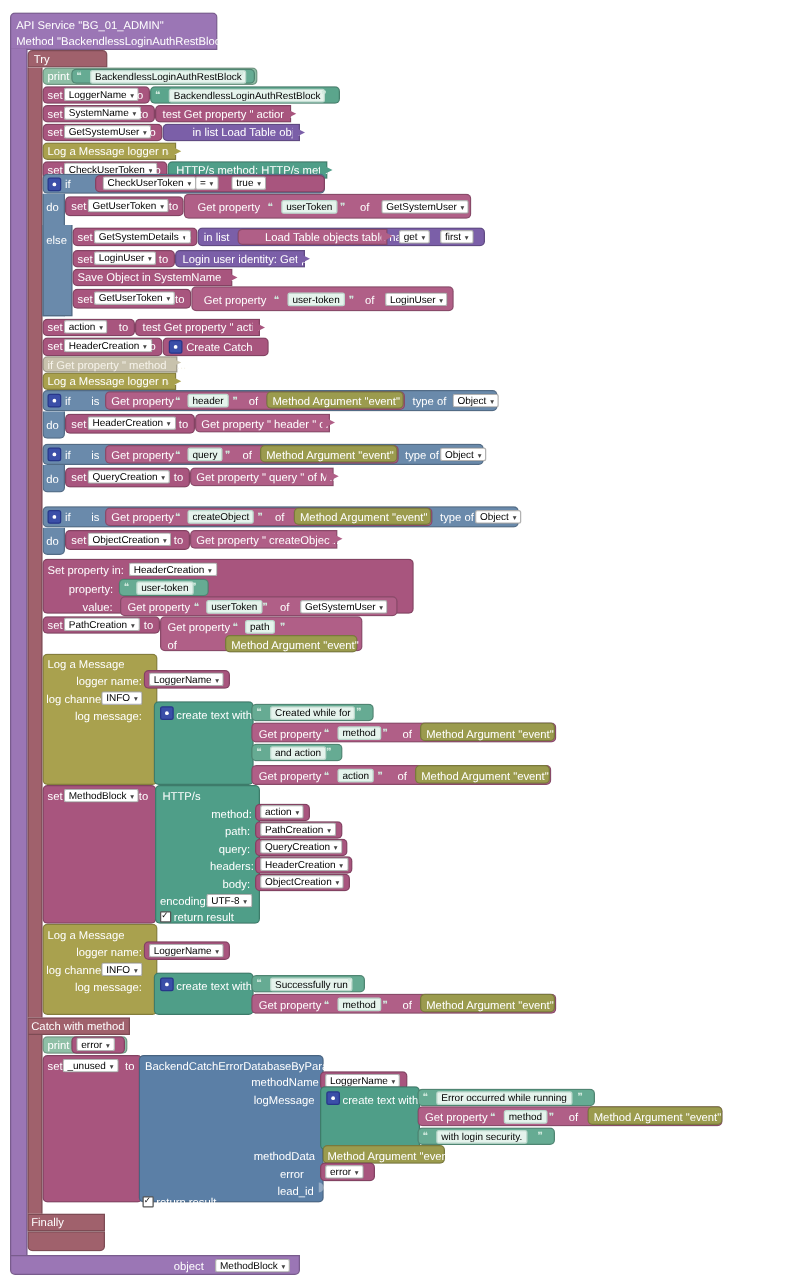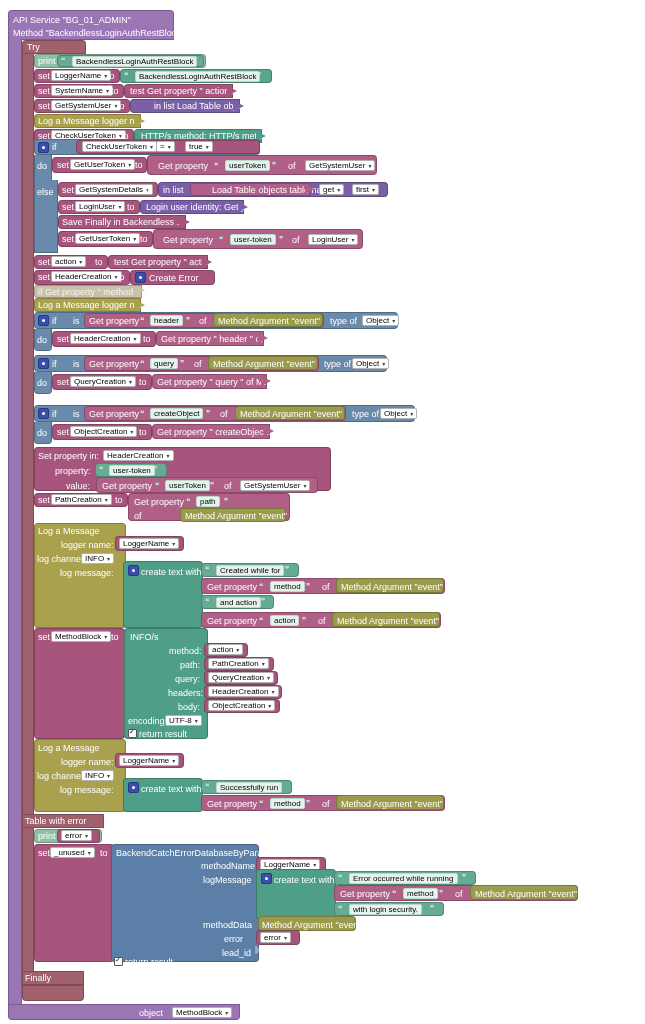--- a/index.html
+++ b/index.html
@@ -71,21 +71,21 @@
   <div class="blk c-api" style="left:8px;top:39px;width:14px;height:966px;border-radius:0;border-top:none;border-bottom:none;"></div>
   <div class="blk c-api" style="left:8px;top:1004px;width:232px;height:16px;border-radius:0 0 4px 4px;"></div>
   <div class="lbl" style="left:139px;top:1007px;">object</div>
   <div class="fld dd" style="left:172px;top:1007px;">MethodBlock</div>
 
   <div class="blk c-try" style="left:22px;top:40px;width:64px;height:14px;border-radius:4px 4px 0 0;"></div>
   <div class="lbl" style="left:27px;top:41px;">Try</div>
   <div class="blk c-try" style="left:22px;top:54px;width:12px;height:760px;border-radius:0;border-top:none;border-bottom:none;"></div>
 
   <div class="blk c-try" style="left:22px;top:814px;width:82px;height:14px;border-radius:0;"></div>
-  <div class="lbl" style="left:25px;top:815px;">Table with error</div>
+  <div class="lbl" style="left:25px;top:815px;">Catch with method</div>
   <div class="blk c-try" style="left:22px;top:828px;width:12px;height:143px;border-radius:0;border-top:none;border-bottom:none;"></div>
 
   <div class="blk c-try" style="left:22px;top:971px;width:62px;height:14px;border-radius:0;"></div>
   <div class="lbl" style="left:25px;top:972px;">Finally</div>
   <div class="blk c-try" style="left:22px;top:985px;width:62px;height:16px;border-radius:0 0 4px 4px;"></div>
 
   <div class="blk c-print" style="left:34px;top:54px;width:172px;height:14px;"></div>
   <div class="lbl dark" style="left:38px;top:55px;color:#fff;">print</div>
   <div class="blk c-textl" style="left:57px;top:55px;width:147px;height:12px;"></div>
   <div class="q" style="left:61px;top:55px;">❝</div>
@@ -168,21 +168,21 @@
 
   <div class="blk c-var" style="left:58px;top:200px;width:82px;height:14px;"></div>
   <div class="lbl" style="left:62px;top:201px;">set</div>
   <div class="fld dd" style="left:75px;top:201px;">LoginUser</div>
   <div class="lbl" style="left:127px;top:201px;">to</div>
   <div class="blk c-list" style="left:140px;top:200px;width:104px;height:14px;border-radius:4px 0 0 4px;"></div>
   <div class="lbl" style="left:146px;top:201px;">Login user identity: Get pr...</div>
   <div class="notch" style="left:238px;top:202px;border-left:10px solid #7b5fa8;"></div>
 
   <div class="blk c-var" style="left:58px;top:215px;width:128px;height:14px;border-radius:4px 0 0 4px;"></div>
-  <div class="lbl" style="left:62px;top:216px;">Save Finally in Backendless ...</div>
+  <div class="lbl" style="left:62px;top:216px;">Save Object in SystemName ...</div>
   <div class="notch" style="left:180px;top:217px;border-left:10px solid #a8557e;"></div>
 
   <div class="blk c-var" style="left:58px;top:231px;width:95px;height:16px;"></div>
   <div class="lbl" style="left:62px;top:233px;">set</div>
   <div class="fld dd" style="left:75px;top:233px;">GetUserToken</div>
   <div class="lbl" style="left:140px;top:233px;">to</div>
   <div class="blk c-varl" style="left:153px;top:229px;width:210px;height:20px;"></div>
   <div class="lbl" style="left:163px;top:234px;">Get property</div>
   <div class="q" style="left:219px;top:234px;">❝</div>
   <div class="fld pale" style="left:230px;top:234px;">user-token</div>
@@ -197,21 +197,21 @@
   <div class="blk c-var" style="left:108px;top:255px;width:100px;height:14px;border-radius:4px 0 0 4px;"></div>
   <div class="lbl" style="left:114px;top:256px;">test Get property " action ...</div>
   <div class="notch" style="left:202px;top:257px;border-left:10px solid #a8557e;"></div>
 
   <div class="blk c-var" style="left:34px;top:270px;width:96px;height:15px;"></div>
   <div class="lbl" style="left:38px;top:271px;">set</div>
   <div class="fld dd" style="left:51px;top:271px;">HeaderCreation</div>
   <div class="lbl" style="left:117px;top:271px;">to</div>
   <div class="blk c-var" style="left:130px;top:270px;width:85px;height:15px;"></div>
   <div class="gear" style="left:135px;top:272px;"></div>
-  <div class="lbl" style="left:149px;top:272px;">Create Error</div>
+  <div class="lbl" style="left:149px;top:272px;">Create Catch</div>
 
   <div class="blk c-dis" style="left:34px;top:285px;width:108px;height:13px;border-radius:4px 0 0 4px;"></div>
   <div class="lbl" style="left:38px;top:286px;color:#f6f3ea;">if Get property " method " ...</div>
   <div class="notch" style="left:136px;top:286px;border-left:9px solid #c8c2ad;border-top-width:4px;border-bottom-width:4px;"></div>
 
   <div class="blk c-log" style="left:34px;top:298px;width:107px;height:14px;border-radius:4px 0 0 4px;"></div>
   <div class="lbl" style="left:38px;top:299px;">Log a Message logger name: ...</div>
   <div class="notch" style="left:135px;top:300px;border-left:10px solid #a9a14e;"></div>
 
   <div class="blk c-ctrl" style="left:34px;top:312px;width:364px;height:17px;"></div>
@@ -359,21 +359,21 @@
   <div class="lbl" style="left:318px;top:615px;">of</div>
   <div class="blk c-arg" style="left:332px;top:612px;width:108px;height:15px;"></div>
   <div class="lbl" style="left:337px;top:615px;">Method Argument "event"</div>
 
   <div class="blk c-var" style="left:34px;top:628px;width:91px;height:111px;"></div>
   <div class="lbl" style="left:38px;top:631px;">set</div>
   <div class="fld dd" style="left:51px;top:631px;">MethodBlock</div>
   <div class="lbl" style="left:111px;top:631px;">to</div>
 
   <div class="blk c-http" style="left:124px;top:628px;width:84px;height:111px;"></div>
-  <div class="lbl" style="left:130px;top:631px;">INFO/s</div>
+  <div class="lbl" style="left:130px;top:631px;">HTTP/s</div>
   <div class="lbl" style="left:169px;top:645px;">method:</div>
   <div class="blk c-var" style="left:204px;top:643px;width:44px;height:14px;"></div>
   <div class="fld dd" style="left:208px;top:644px;">action</div>
   <div class="lbl" style="left:180px;top:659px;">path:</div>
   <div class="blk c-var" style="left:204px;top:657px;width:70px;height:14px;"></div>
   <div class="fld dd" style="left:208px;top:658px;">PathCreation</div>
   <div class="lbl" style="left:175px;top:673px;">query:</div>
   <div class="blk c-var" style="left:204px;top:671px;width:74px;height:14px;"></div>
   <div class="fld dd" style="left:208px;top:672px;">QueryCreation</div>
   <div class="lbl" style="left:168px;top:687px;">headers:</div>

